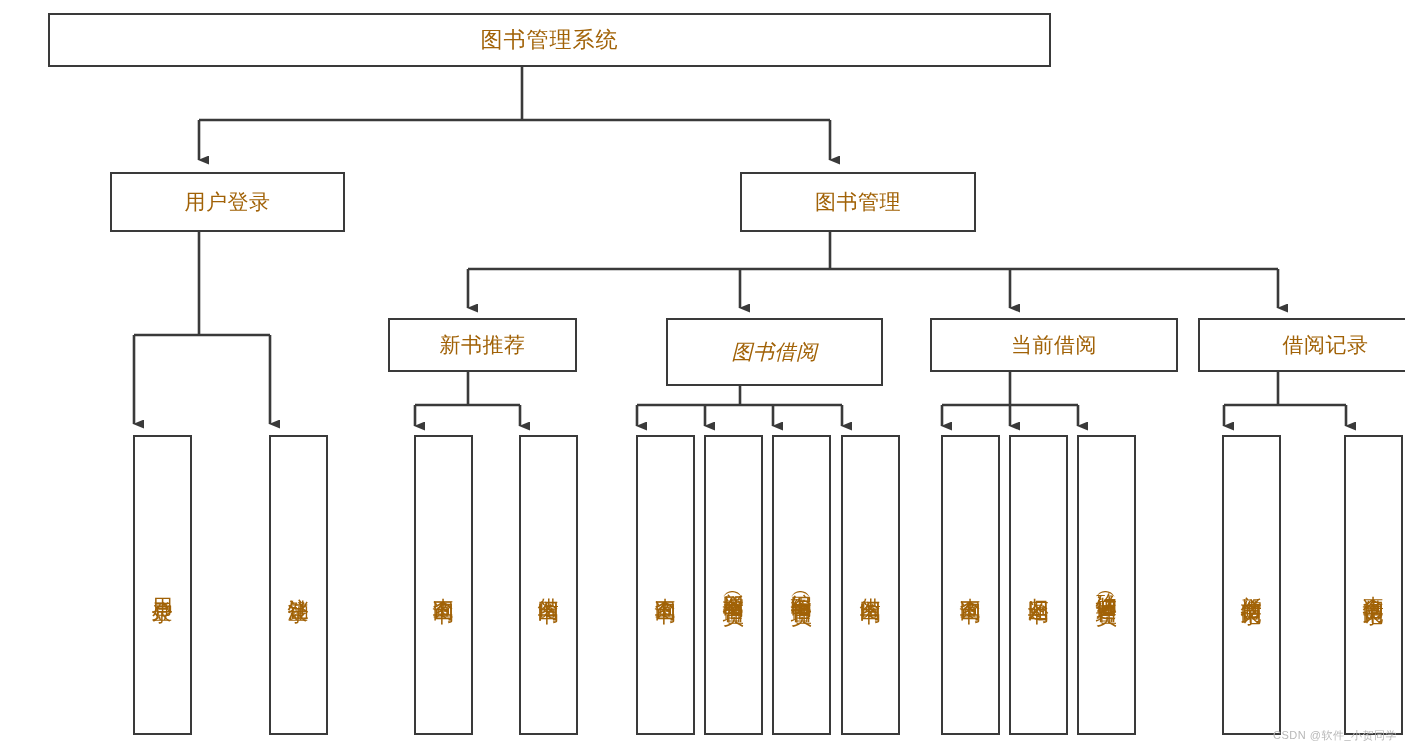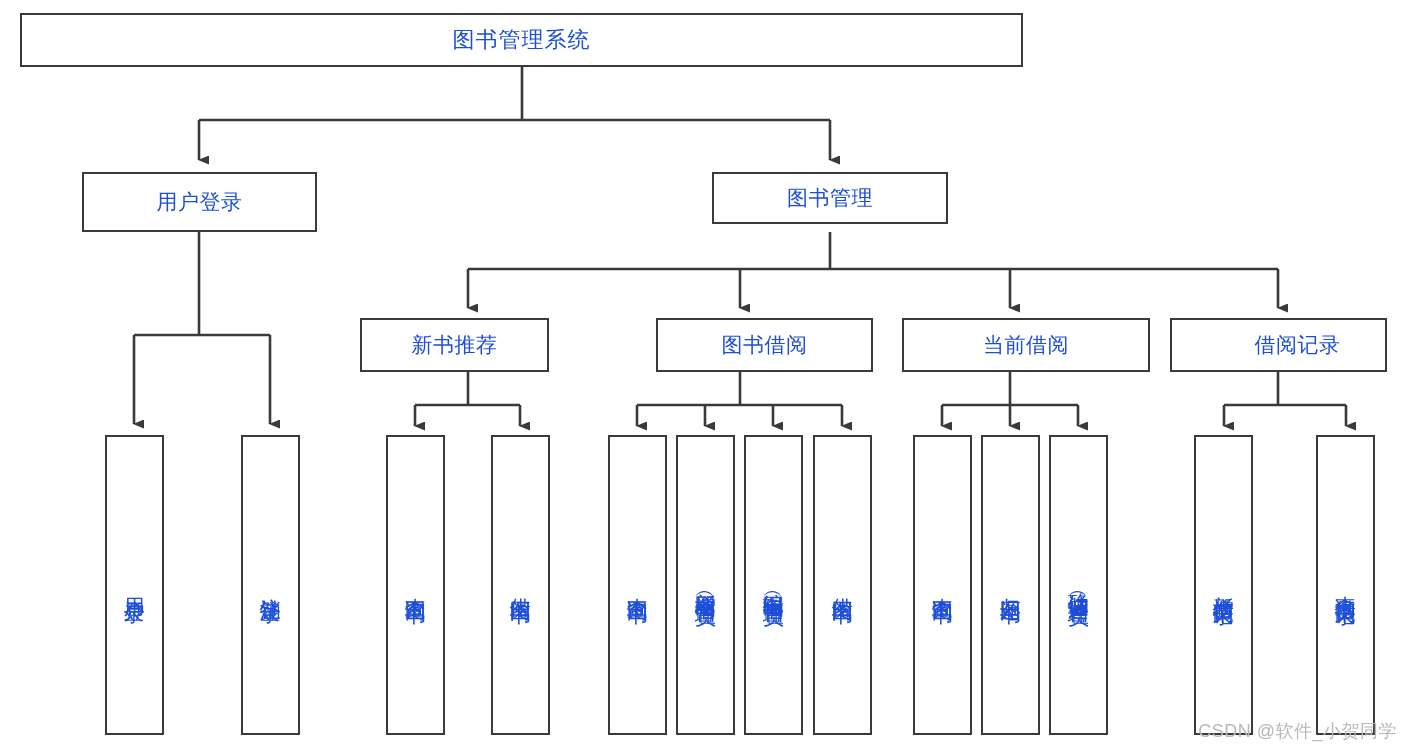--- a/index.html
+++ b/index.html
@@ -27,22 +27,23 @@
     pointer-events: none;
   }
   .node {
     position: absolute;
     box-sizing: border-box;
     background: #ffffff;
     border: 2px solid #3a3a3a;
     display: flex;
     align-items: center;
     justify-content: center;
-    color: #1d4ed8;
+    color: #a16207;
     z-index: 2;
+    margin-left: 28px;
   }
   .node-label {
     display: block;
     text-align: center;
     line-height: 1.18;
     white-space: nowrap;
   }
   .node.horizontal .node-label {
     font-size: 21px;
     letter-spacing: 0.5px;
@@ -62,21 +63,21 @@
     font-size: 21px;
     line-height: 1.12;
     letter-spacing: 2px;
     white-space: normal;
     max-height: 100%;
   }
   #watermark {
     position: absolute;
     right: 8px;
     bottom: 4px;
-    font-size: 18px;
+    font-size: 11px;
     color: #b8b8b8;
     z-index: 5;
     white-space: nowrap;
     letter-spacing: 0.5px;
   }
 </style>
 </head>
 <body>
 
 <div id="canvas">
@@ -131,28 +132,28 @@
     </g>
   </svg>
 
   <div class="node root horizontal" style="left:20px; top:13px; width:1003px; height:54px;">
     <span class="node-label">图书管理系统</span>
   </div>
 
   <div class="node horizontal" style="left:82px; top:172px; width:235px; height:60px;">
     <span class="node-label">用户登录</span>
   </div>
-  <div class="node horizontal" style="left:712px; top:172px; width:236px; height:52px;">
+  <div class="node horizontal" style="left:712px; top:172px; width:236px; height:60px;">
     <span class="node-label">图书管理</span>
   </div>
 
   <div class="node horizontal" style="left:360px; top:318px; width:189px; height:54px;">
     <span class="node-label">新书推荐</span>
   </div>
-  <div class="node horizontal" style="left:656px; top:318px; width:217px; height:54px;">
+  <div class="node horizontal" style="left:638px; top:318px; width:217px; height:68px;font-style:italic;">
     <span class="node-label">图书借阅</span>
   </div>
   <div class="node horizontal" style="left:902px; top:318px; width:248px; height:54px;">
     <span class="node-label">当前借阅</span>
   </div>
   <div class="node horizontal" style="left:1170px; top:318px; width:217px; height:54px;padding-left:38px;">
     <span class="node-label">借阅记录</span>
   </div>
 
   <div class="node vertical" style="left:105px; top:435px; width:59px; height:300px;">

